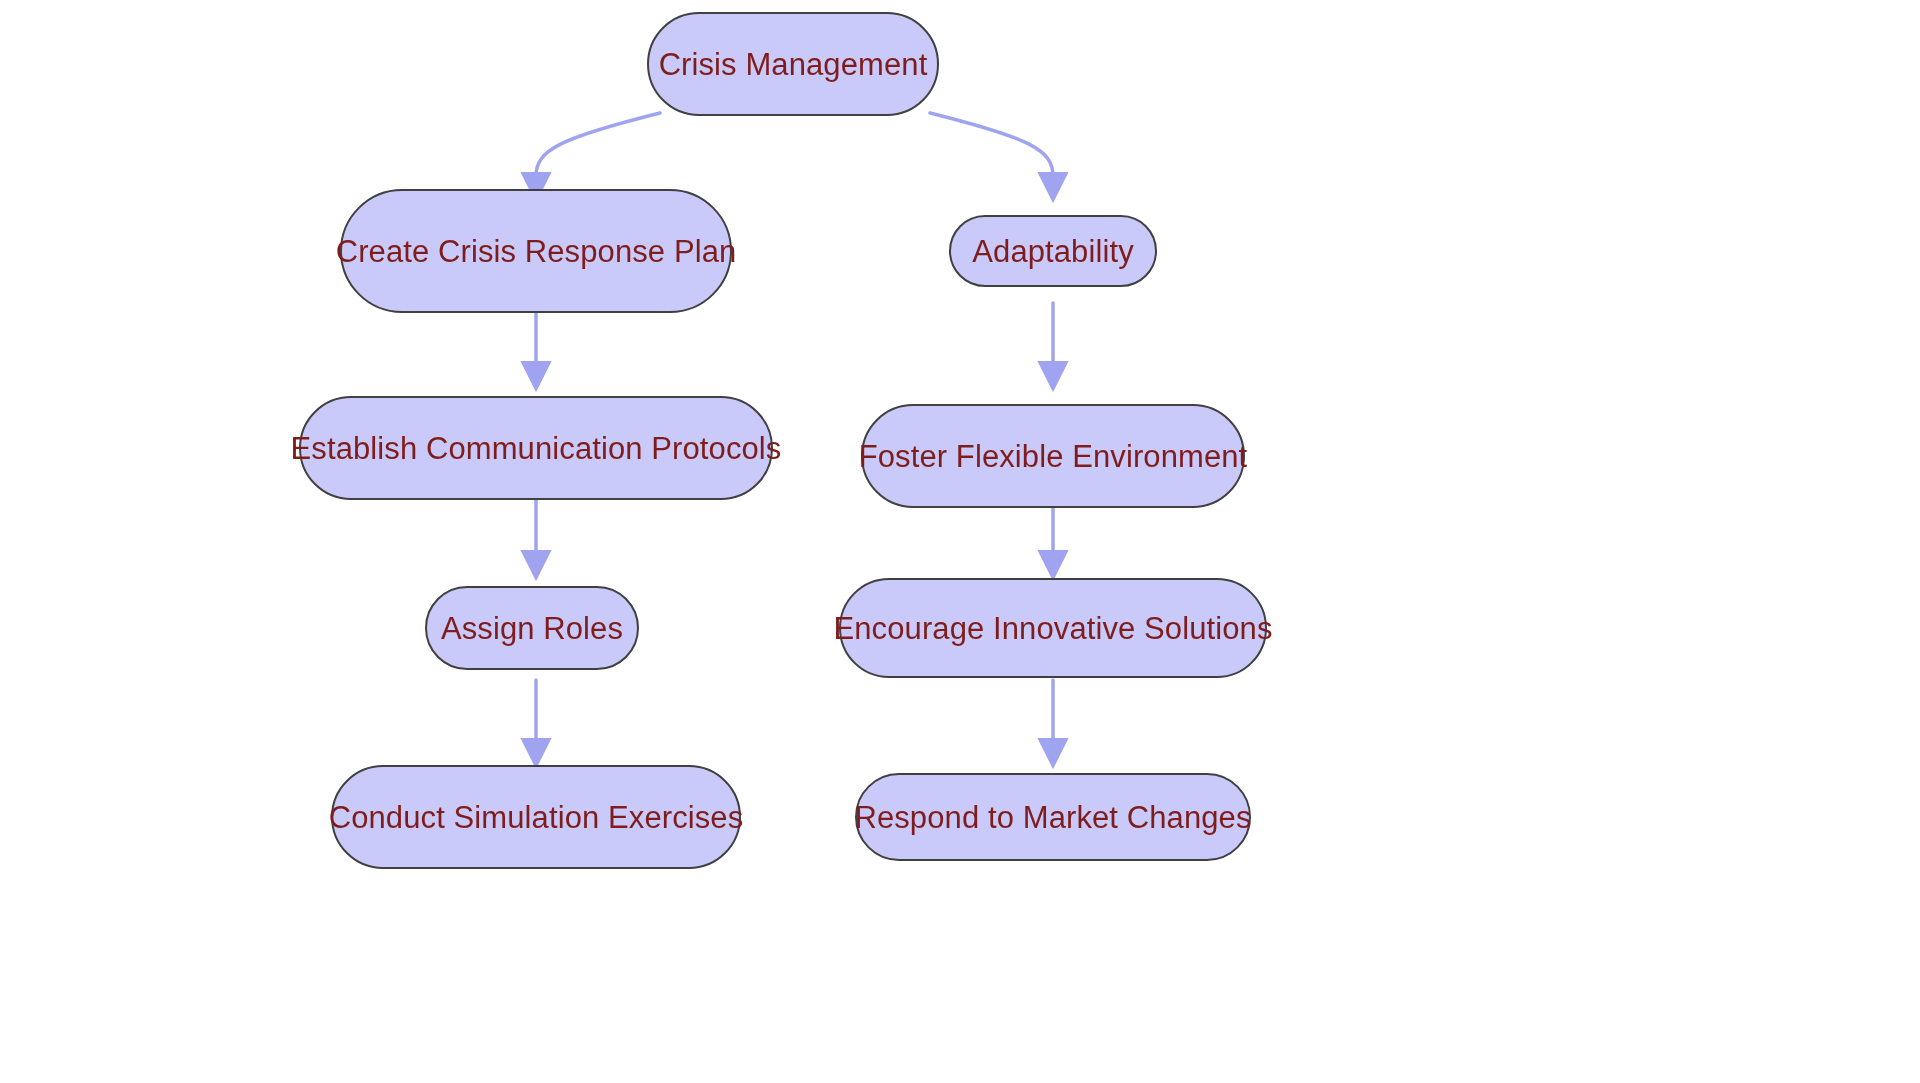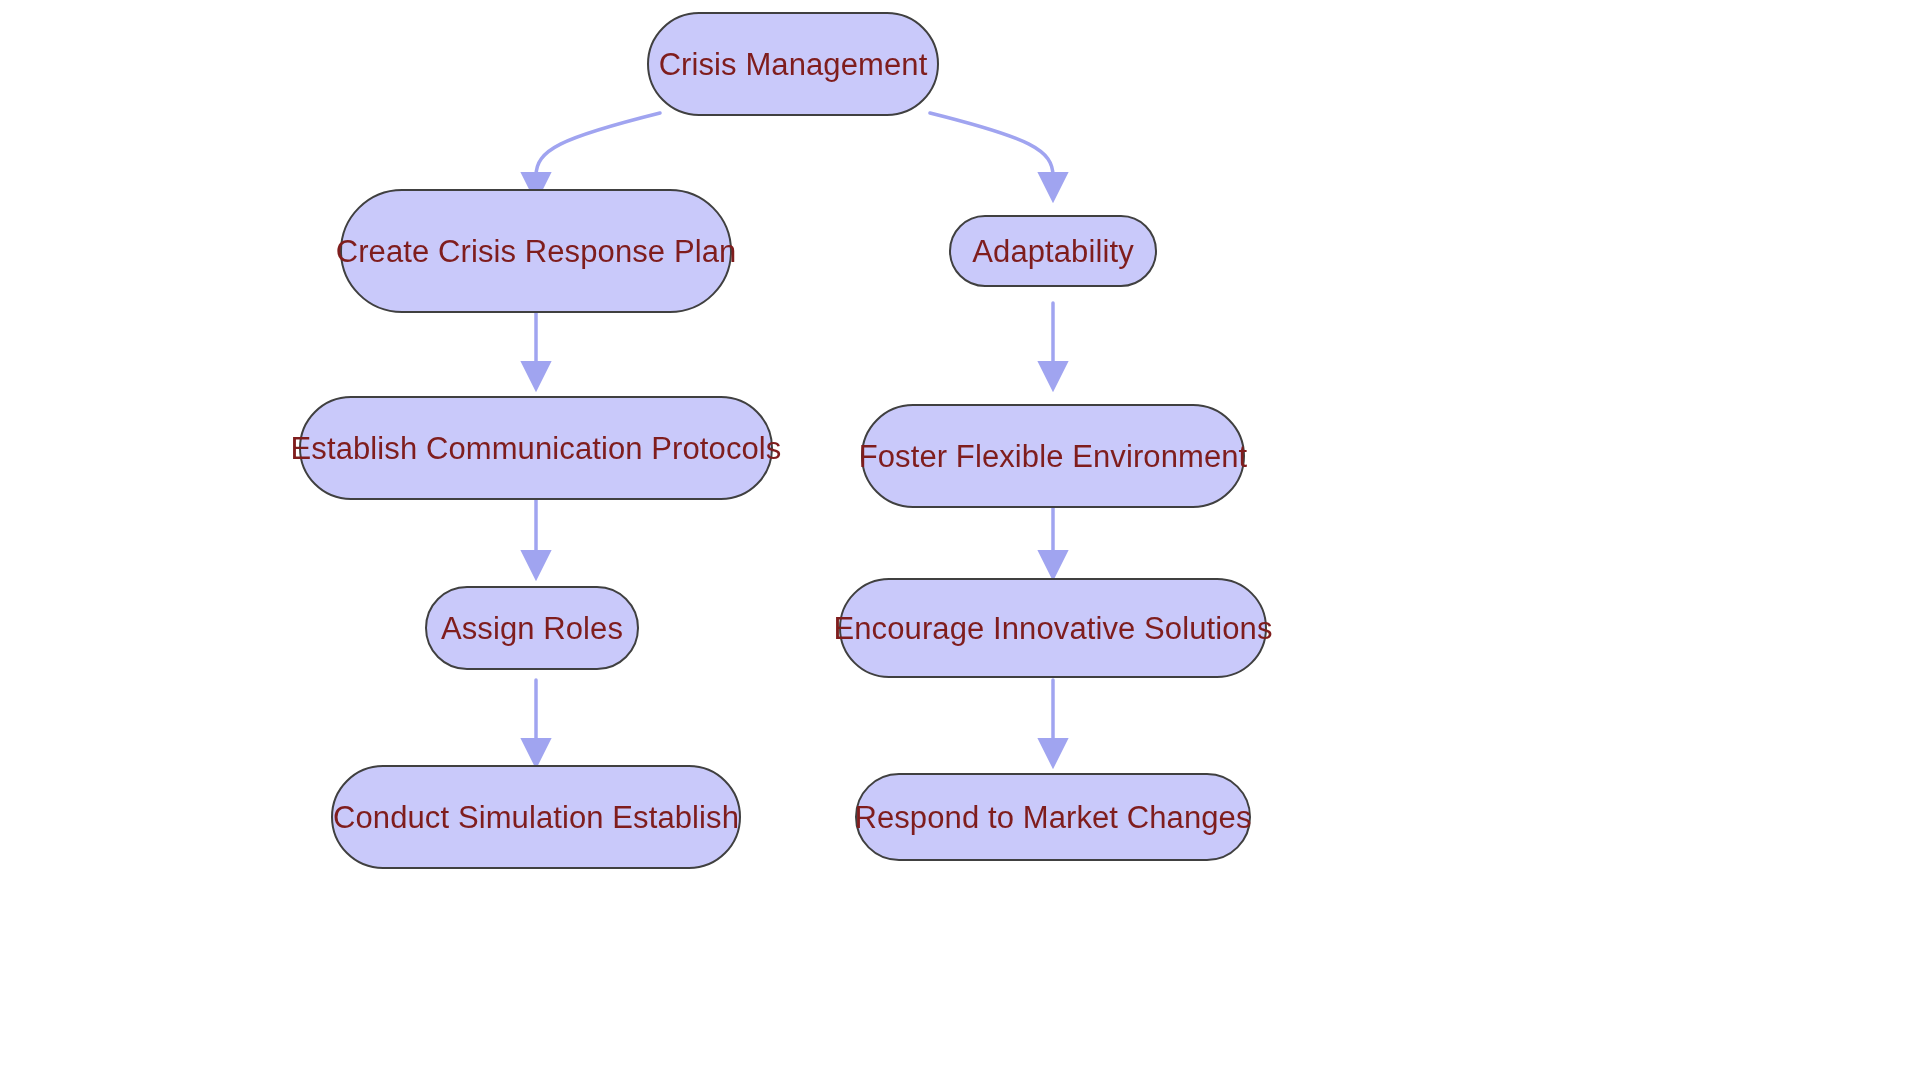--- a/index.html
+++ b/index.html
@@ -88,20 +88,20 @@
       <div class="node" style="left: 1053px; top: 440px; width: 384px; height: 104px; margin-top: 16px;">
         <span class="node-label">Foster Flexible Environment</span>
       </div>
       <div class="node" style="left: 532px; top: 628px; width: 214px; height: 84px;">
         <span class="node-label">Assign Roles</span>
       </div>
       <div class="node" style="left: 1053px; top: 628px; width: 428px; height: 100px;">
         <span class="node-label">Encourage Innovative Solutions</span>
       </div>
       <div class="node" style="left: 536px; top: 817px; width: 410px; height: 104px;">
-        <span class="node-label">Conduct Simulation Establish</span>
+        <span class="node-label">Conduct Simulation Exercises</span>
       </div>
       <div class="node" style="left: 1053px; top: 817px; width: 396px; height: 88px;">
         <span class="node-label">Respond to Market Changes</span>
       </div>
     </div>
 
 </div>
 
 </body></html>

